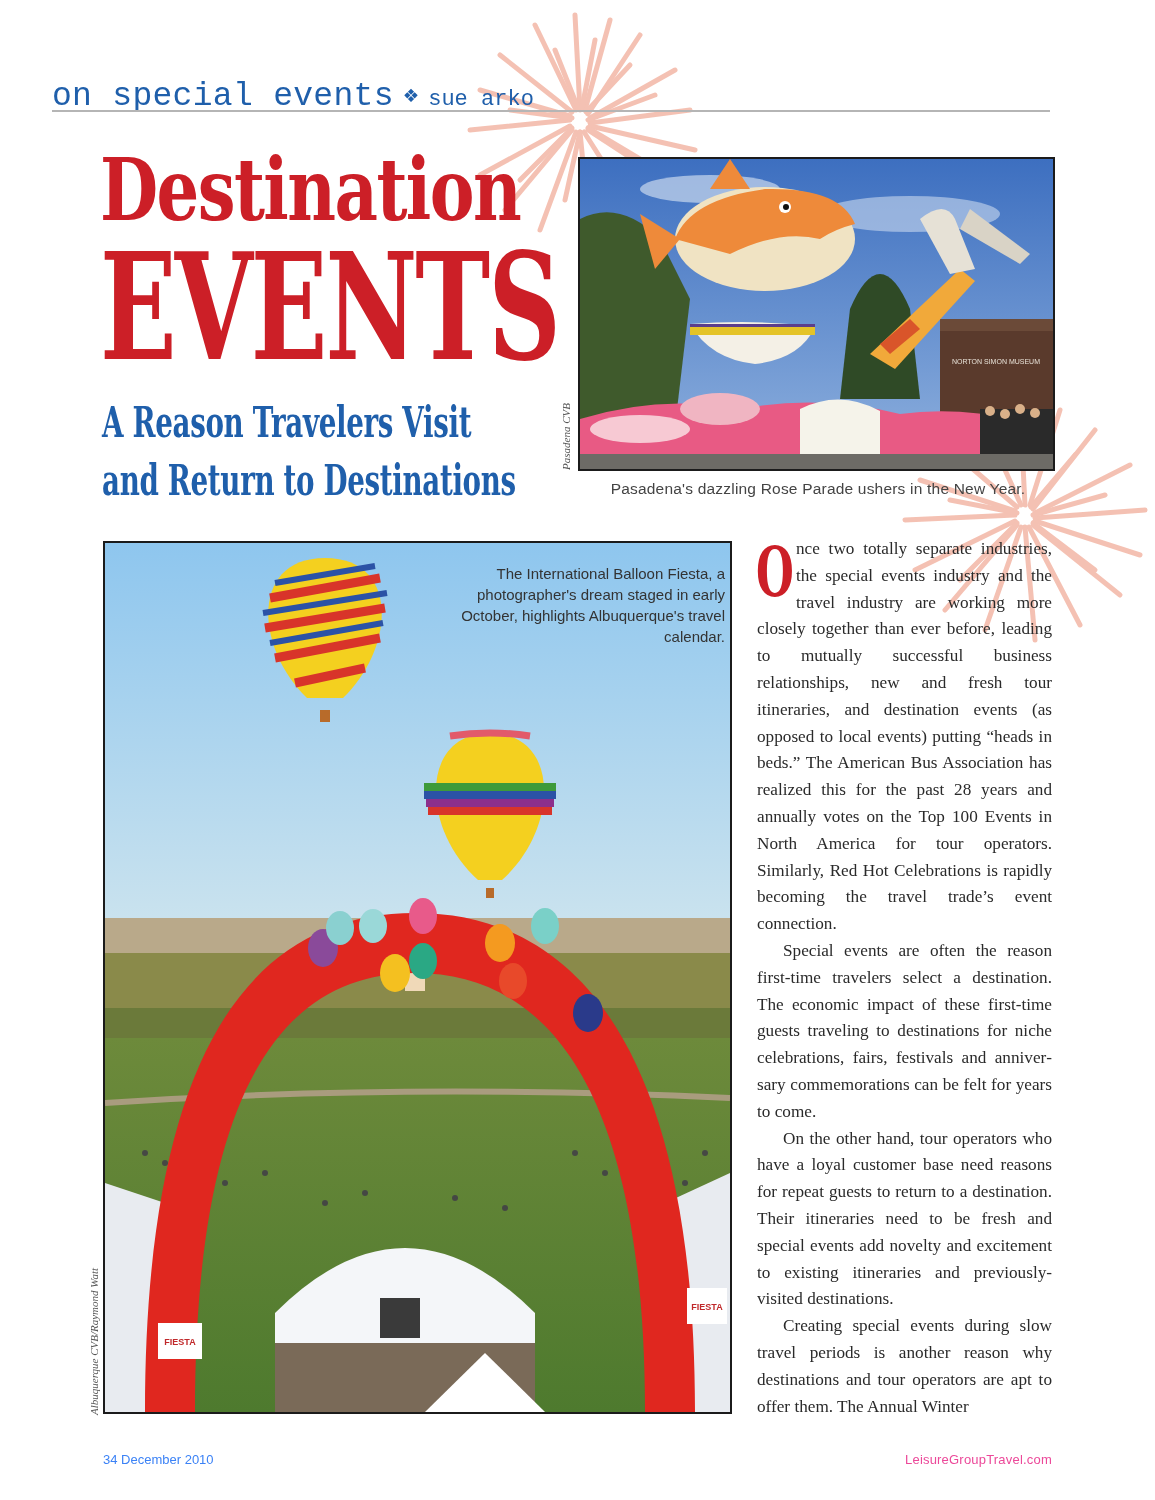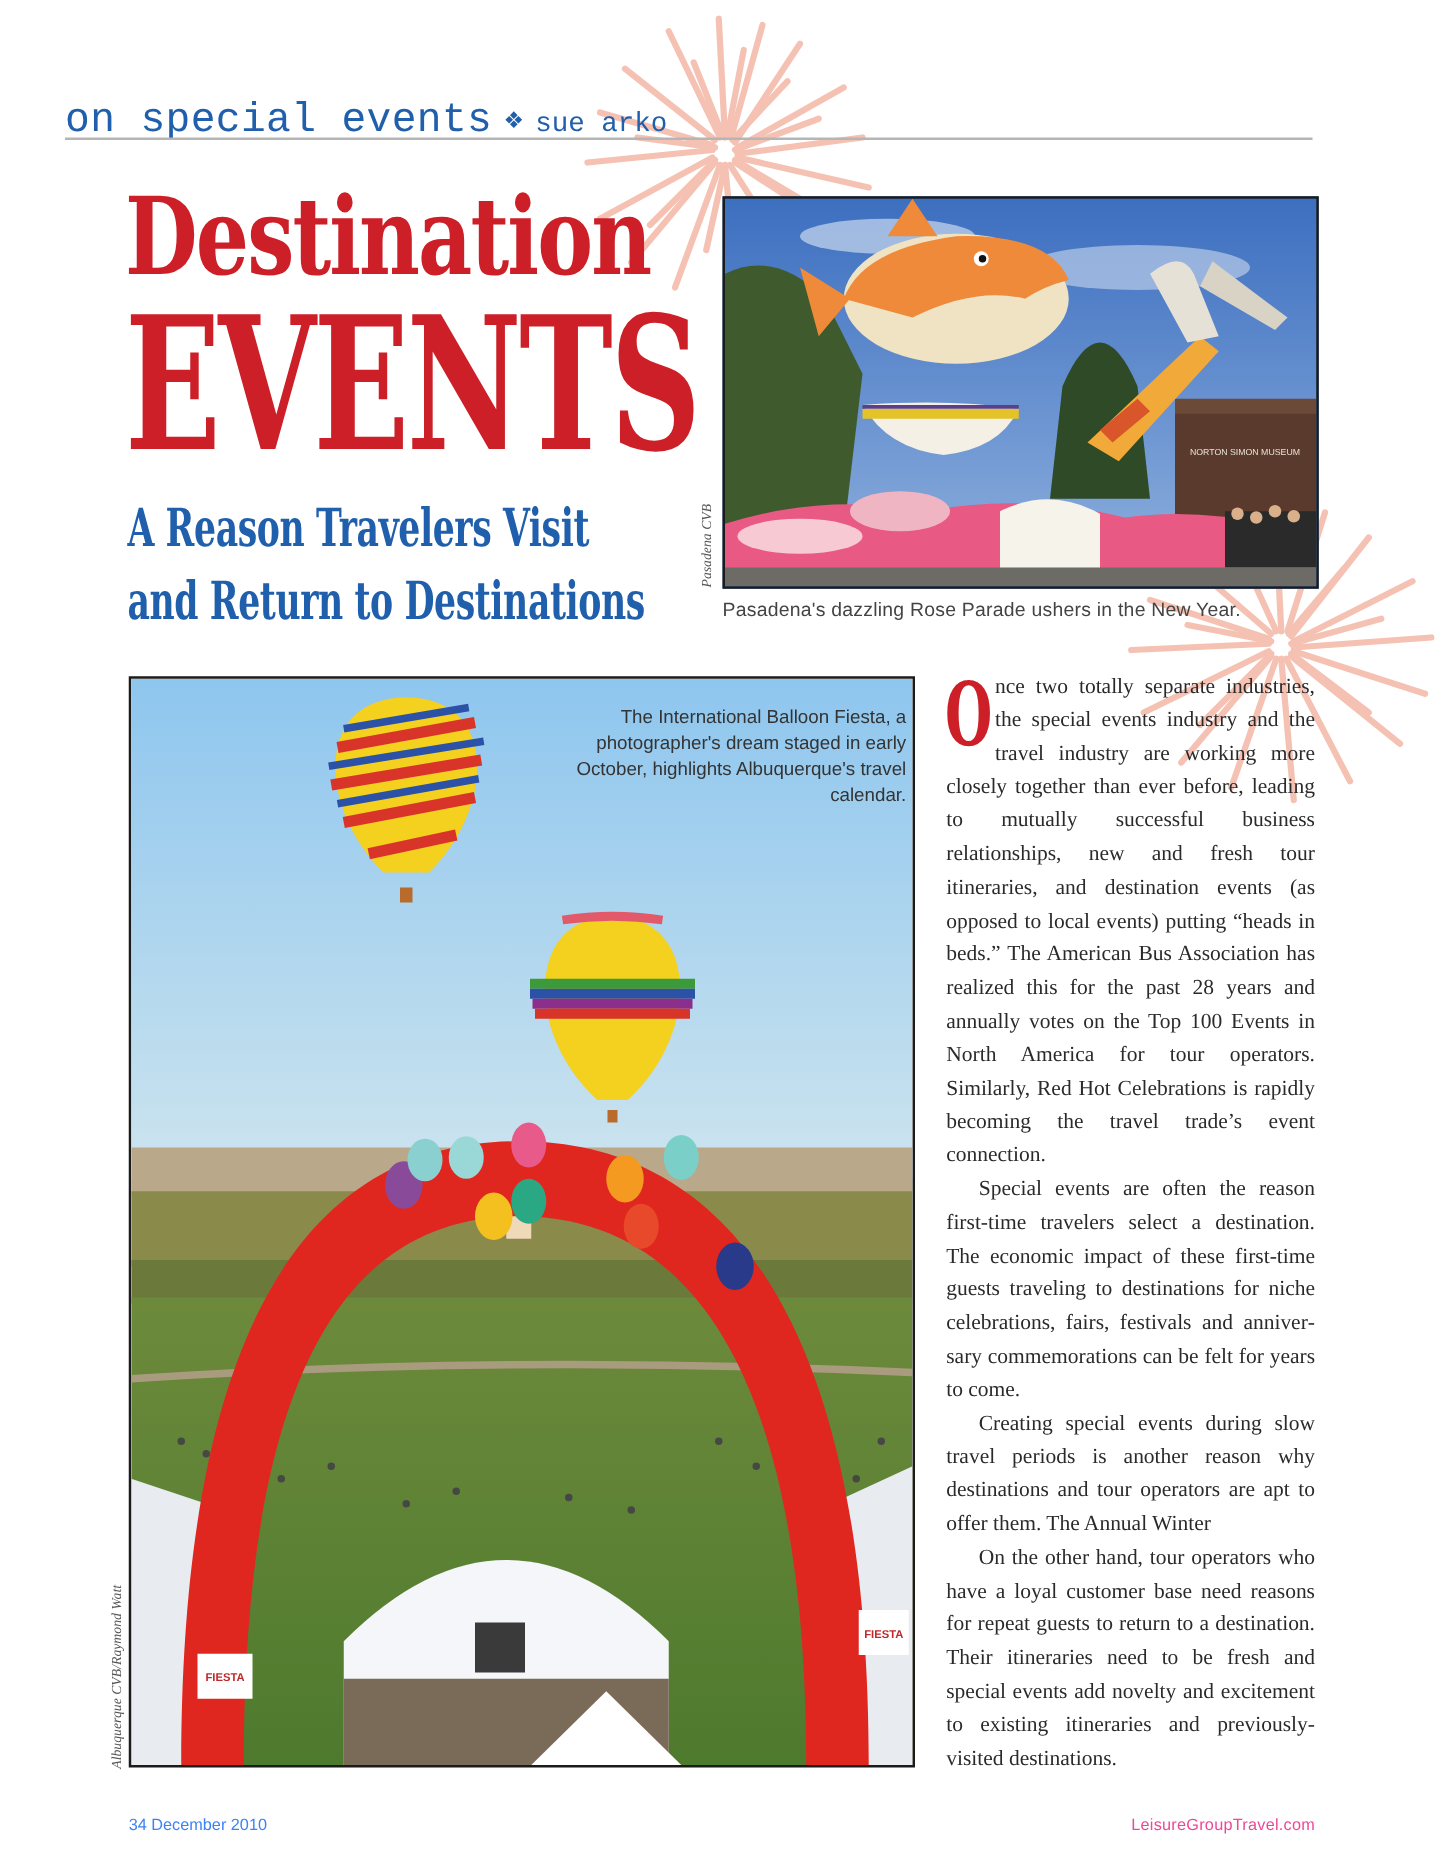--- a/index.html
+++ b/index.html
@@ -24,21 +24,21 @@
   .subtitle.l2 { top: 456px; }
 
   
   .credit { font-family: "Liberation Serif", serif; font-style: italic; font-size: 11px; color: #555; white-space: nowrap; transform: rotate(-90deg); transform-origin: left top; }
   .credit-pasadena { left: 560px; top: 470px; }
   .credit-albuquerque { left: 88px; top: 1415px; }
 
   
   .photo-rose { left: 578px; top: 157px; width: 477px; height: 314px; border: 2px solid #1b1b1b; box-sizing: border-box; overflow: hidden; background: #4c7fc8; }
   .photo-rose svg { display: block; }
-  .caption-rose { left: 578px; top: 480px; width: 480px; color: #444; font-size: 15.5px; letter-spacing: 0.2px; }
+  .caption-rose { left: 578px; top: 480px; width: 480px; text-align: center; color: #444; font-size: 15.5px; letter-spacing: 0.2px; }
 
   
   .photo-balloon { left: 103px; top: 541px; width: 629px; height: 873px; border: 2px solid #1b1b1b; box-sizing: border-box; overflow: hidden; }
   .photo-balloon svg { display: block; }
   .caption-balloon { left: 430px; top: 563px; width: 295px; text-align: right; color: #333; font-size: 15px; line-height: 21px; }
 
   
   .article { left: 757px; top: 536px; width: 295px; color: #2a2a2a; font-family: "Liberation Serif", serif; font-size: 17.2px; line-height: 26.8px; text-align: justify; hyphens: manual; }
   .article p { margin: 0; }
   .article p + p { text-indent: 26px; }
@@ -258,18 +258,18 @@
     </g>
 
     <path d="M320 869 L380 810 L440 869 Z" fill="#ffffff"></path>
   </svg>
 </div>
 <div class="abs caption-balloon">The International Balloon Fiesta, a photographer's dream staged in early October, highlights Albuquerque's travel calendar.</div>
 
 <div class="abs article">
   <p><span class="dropcap">O</span><span>nce two totally separate indus­tries, the special events industry and the travel industry are work­ing more closely together than ever be­fore, leading to mutually successful business relationships, new and fresh tour itineraries, and destination events (as opposed to local events) putting “heads in beds.” The American Bus As­sociation has realized this for the past 28 years and annually votes on the Top 100 Events in North America for tour operators. Similarly, Red Hot Celebra­tions is rapidly becoming the travel trade’s event connection.</span></p>
   <p>Special events are often the reason first-time travelers select a destination. The economic impact of these first-time guests traveling to destinations for niche celebrations, fairs, festivals and anniver­sary commemorations can be felt for years to come.</p>
+  <p>On the other hand, tour operators who have a loyal customer base need reasons for repeat guests to return to a destination. Their itineraries need to be fresh and special events add novelty and excitement to existing itineraries and previously-visited destinations.</p>
   <p>Creating special events during slow travel periods is another reason why destinations and tour operators are apt to offer them. The Annual Winter</p>
-  <p>On the other hand, tour operators who have a loyal customer base need reasons for repeat guests to return to a destination. Their itineraries need to be fresh and special events add novelty and excitement to existing itineraries and previously-visited destinations.</p>
 </div>
 
 <div class="abs footer-left">34 December 2010</div>
 <div class="abs footer-right">LeisureGroupTravel.com</div>
 
 </body></html>

